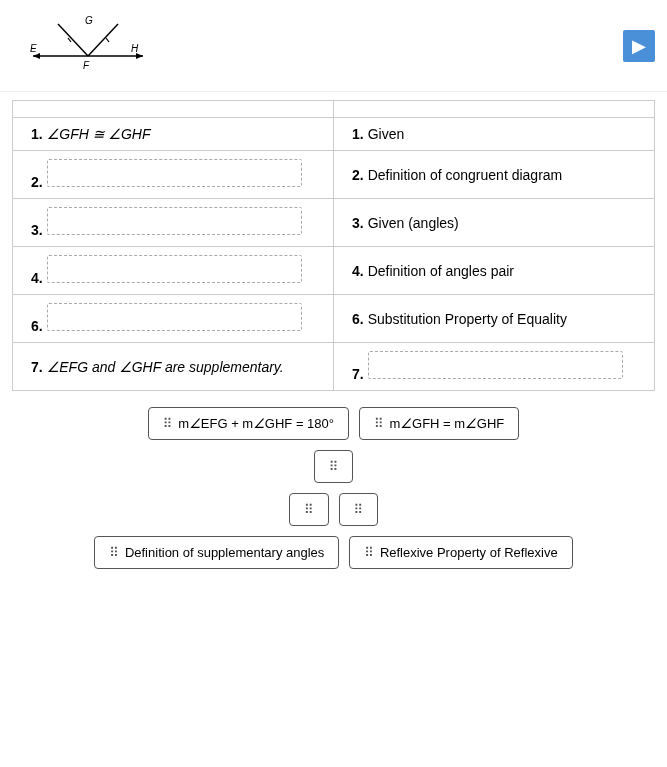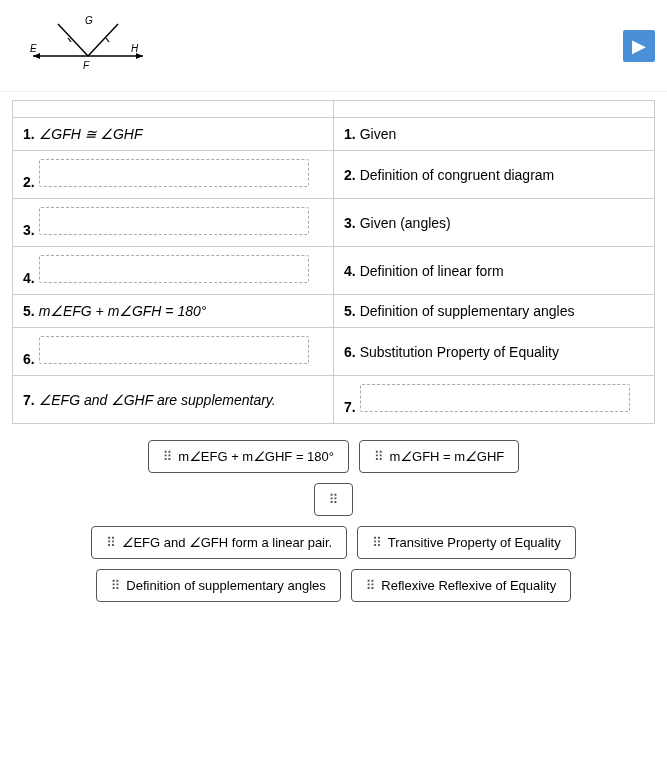--- a/index.html
+++ b/index.html
@@ -38,21 +38,21 @@
       font-weight: bold;
       font-size: 14px;
       border-bottom: 1px solid #ccc;
       background: #fff;
     }
     .proof-table th:first-child {
       width: 50%;
       border-right: 1px solid #ccc;
     }
     .proof-table td {
-      padding: 8px 10px;
+      padding: 8px 18px;
       vertical-align: middle;
       border-bottom: 1px solid #ccc;
     }
     .proof-table tr:last-child td {
       border-bottom: none;
       margin-left: 40px;
     }
     .proof-table td:first-child {
       border-right: 1px solid #ccc;
     }
@@ -161,25 +161,21 @@
       <tr>
         <td><span class="row-label">2.</span><span class="input-box"></span></td>
         <td><span class="row-label">2.</span><span class="reason-text">Definition of congruent diagram</span></td>
       </tr>
       <tr>
         <td><span class="row-label">3.</span><span class="input-box"></span></td>
         <td><span class="row-label">3.</span><span class="reason-text">Given (angles)</span></td>
       </tr>
       <tr>
         <td><span class="row-label">4.</span><span class="input-box"></span></td>
-        <td><span class="row-label">4.</span><span class="reason-text">Definition of linear form</span></td>
-      </tr>
-      <tr>
-        <td><span class="row-label">5.</span><span class="statement-text">m<span style="font-style:italic">∠</span>EFG + m<span style="font-style:italic">∠</span>GFH = 180°</span></td>
-        <td><span class="row-label">5.</span><span class="reason-text">Definition of supplementary angles</span></td>
+        <td><span class="row-label">4.</span><span class="reason-text">Definition of angles pair</span></td>
       </tr>
       <tr>
         <td><span class="row-label">6.</span><span class="input-box"></span></td>
         <td><span class="row-label">6.</span><span class="reason-text">Substitution Property of Equality</span></td>
       </tr>
       <tr>
         <td><span class="row-label">7.</span><span class="statement-text"><span style="font-style:italic">∠</span>EFG  and  <span style="font-style:italic">∠</span>GHF  are supplementary.</span></td>
         <td><span class="row-label">7.</span><span class="input-box"></span></td>
       </tr>
     </tbody>
@@ -197,30 +193,28 @@
       </button>
     </div>
     <div class="choices-row">
       <button class="choice-btn">
         <span class="drag-icon">⠿</span>
       </button>
     </div>
     <div class="choices-row">
       <button class="choice-btn">
         <span class="drag-icon">⠿</span>
-        <span><span style="font-style:italic">∠</span>EFG  and  <span style="font-style:italic">∠</span>GFH  form a linear pair.</span>
-      </button>
-      <button class="choice-btn">
-        <span class="drag-icon">⠿</span>
-        <span>Transitive Property of Equality</span>
+      </button>
+      <button class="choice-btn">
+        <span class="drag-icon">⠿</span>
       </button>
     </div>
     <div class="choices-row">
       <button class="choice-btn">
         <span class="drag-icon">⠿</span>
         <span>Definition of supplementary angles</span>
       </button>
       <button class="choice-btn">
         <span class="drag-icon">⠿</span>
-        <span>Reflexive Reflexive of Equality</span>
+        <span>Reflexive Property of Reflexive</span>
       </button>
     </div>
   </div>
 
 </body></html>

